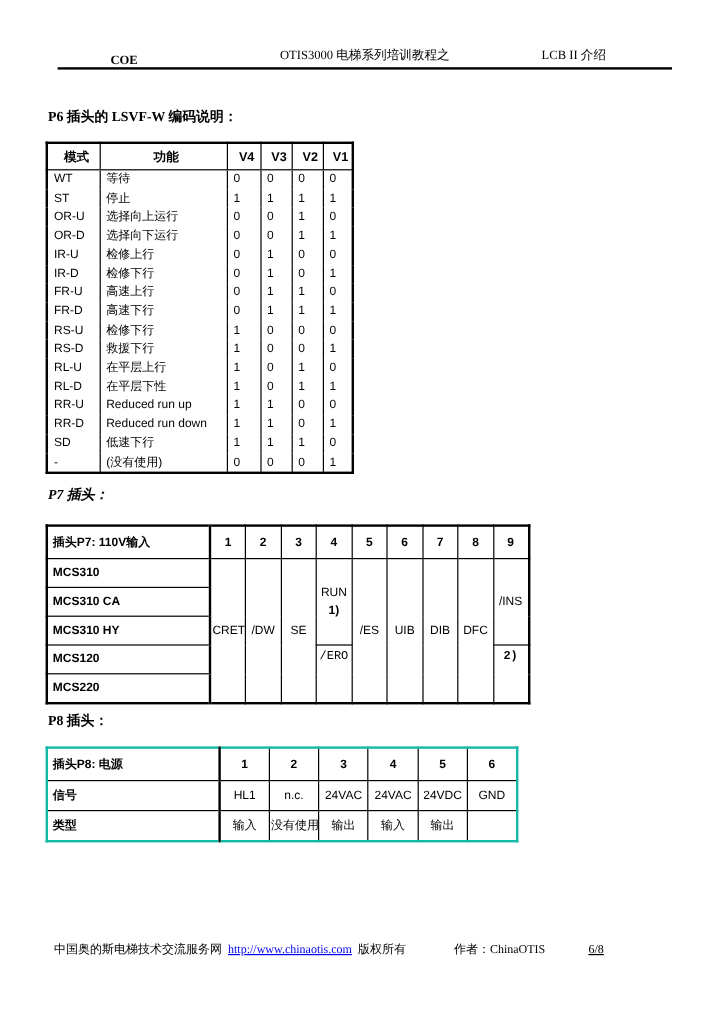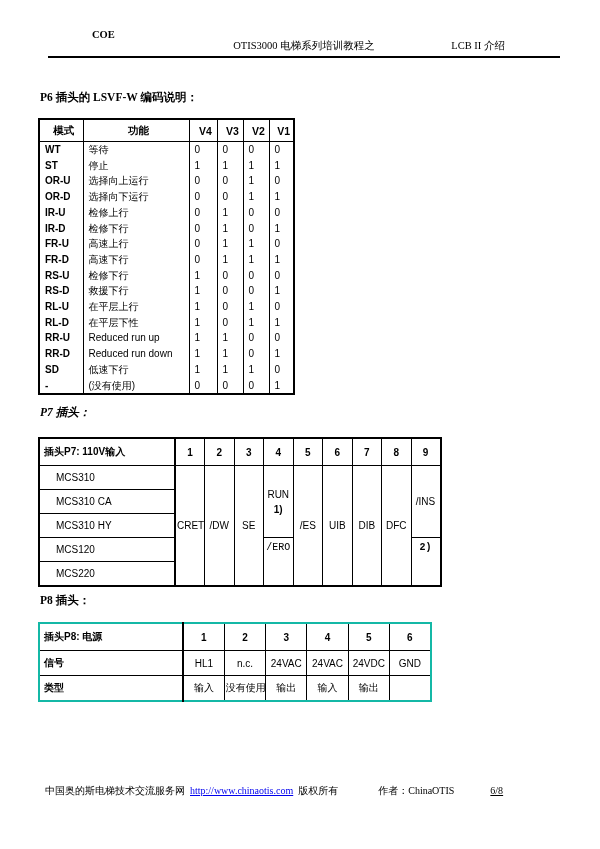--- a/index.html
+++ b/index.html
@@ -8,21 +8,21 @@
     font-family:"Liberation Sans", sans-serif; color:#000; overflow:hidden;
     margin:0 auto;
   }
 
   
   .doc-header {
     position:absolute; left:48px; top:38px; width:512px; height:18px;
     border-bottom:2px solid #000;
     font-family:"Liberation Serif", serif; font-size:10.5px;
   }
-  .hdr-left  { position:absolute; left:44px;  bottom:16px; font-weight:bold; }
+  .hdr-left  { position:absolute; left:44px;  bottom:0; font-weight:bold; }
   .hdr-center{ position:absolute; left:50%; transform:translateX(-50%); bottom:3px; white-space:nowrap; }
   .hdr-right { position:absolute; right:55px; bottom:3px; white-space:nowrap; }
 
   
   .heading {
     position:absolute; left:40px; font-weight:bold; font-size:11.5px;
     font-family:"Liberation Serif", serif; white-space:nowrap;
   }
   #h-p6 { top:90px; }
   #h-p7 { top:405px;font-style:italic; }
@@ -37,30 +37,30 @@
   .t1 col.c0{width:44px} .t1 col.c1{width:106px} .t1 col.c2{width:28px}
   .t1 col.c3{width:26px} .t1 col.c4{width:26px} .t1 col.c5{width:25px}
   .t1 th {
     font-size:10.5px; text-align:center; padding:0 0 0 5px; height:21px;
     border-left:1px solid #000; border-bottom:1px solid #000; font-weight:bold;
   }
   .t1 td {
     height:15.7px; line-height:15.7px; padding:0 0 0 5px; text-align:left;
     border-left:1px solid #000;
   }
-  .t1 td.mode { font-weight:bold; }
+  .t1 td.mode { font-weight:normal; }
 
   
   .t2 { left:38px; top:437px; width:402px; font-size:10px; border:2px solid #000; }
   .t2 col.lc{width:136px} .t2 col.pc{width:29.5px}
   .t2 th { border:1px solid #000; font-weight:bold; text-align:center; height:24px; }
   .t2 th.tlabel { text-align:left; padding-left:4px; border-right:2px solid #000; }
   .t2 td { border:1px solid #000; }
   .t2 td.lbl {
-    text-align:left; font-weight:normal; padding-left:16px; height:21px;
+    text-align:left; font-weight:bold; padding-left:4px; height:21px;
     border-right:2px solid #000;
   }
   .t2 td.sig { text-align:center; }
   .t2 td.topcell { vertical-align:top; padding-top:4px;font-family:Liberation Mono, monospace; }
   .t2 .stack span { display:block; line-height:15px; }
   .note { font-weight:bold; }
 
   
   .t3 { left:38px; top:622px; width:392px; font-size:10px; border:2px solid #14b8a6; }
   .t3 col.lc{width:144px} .t3 col.pc{width:41.3px}

